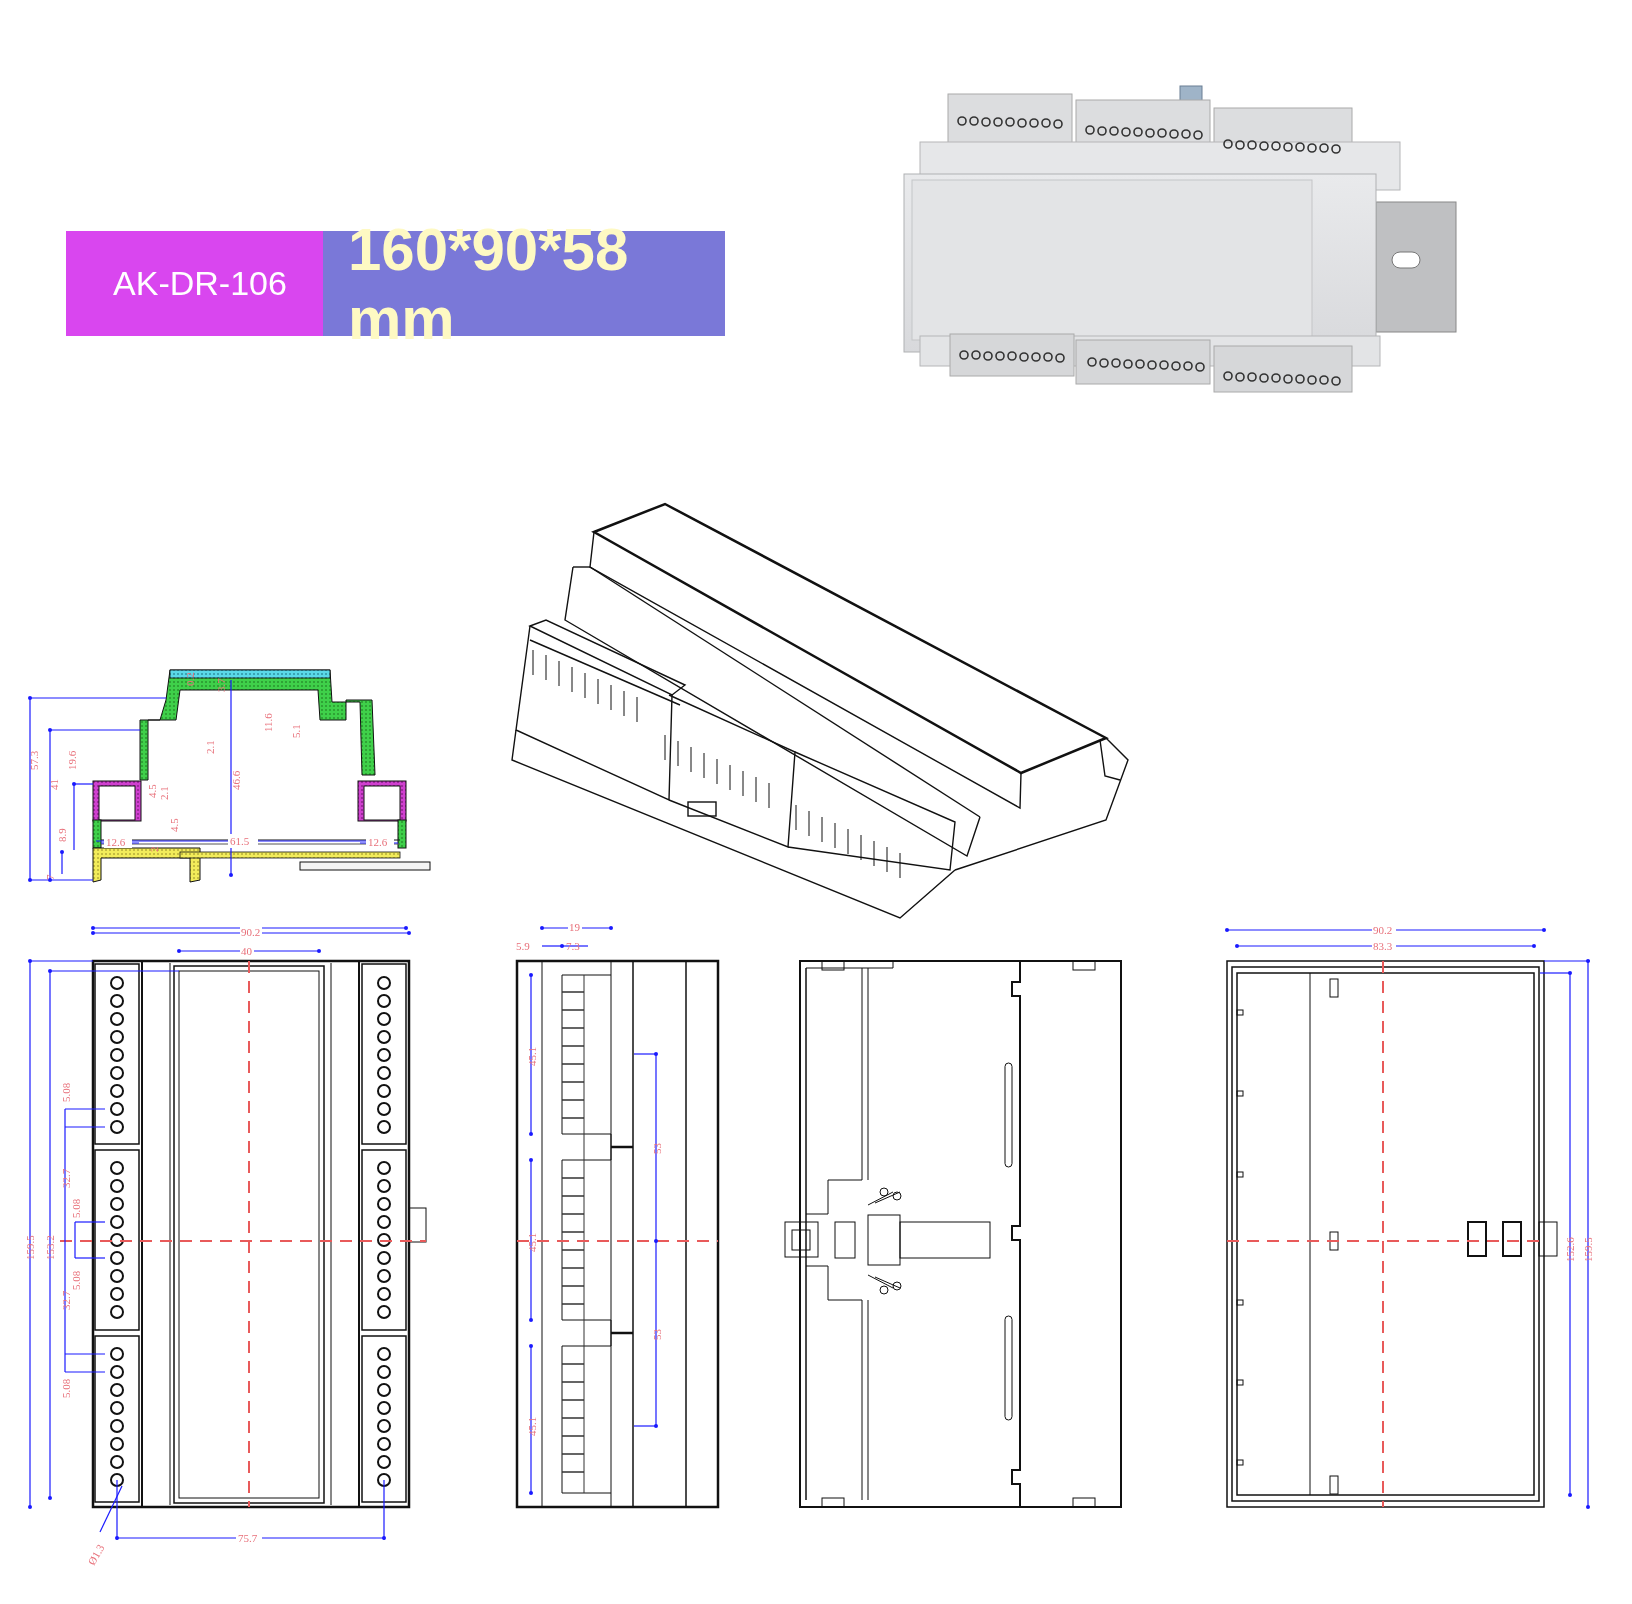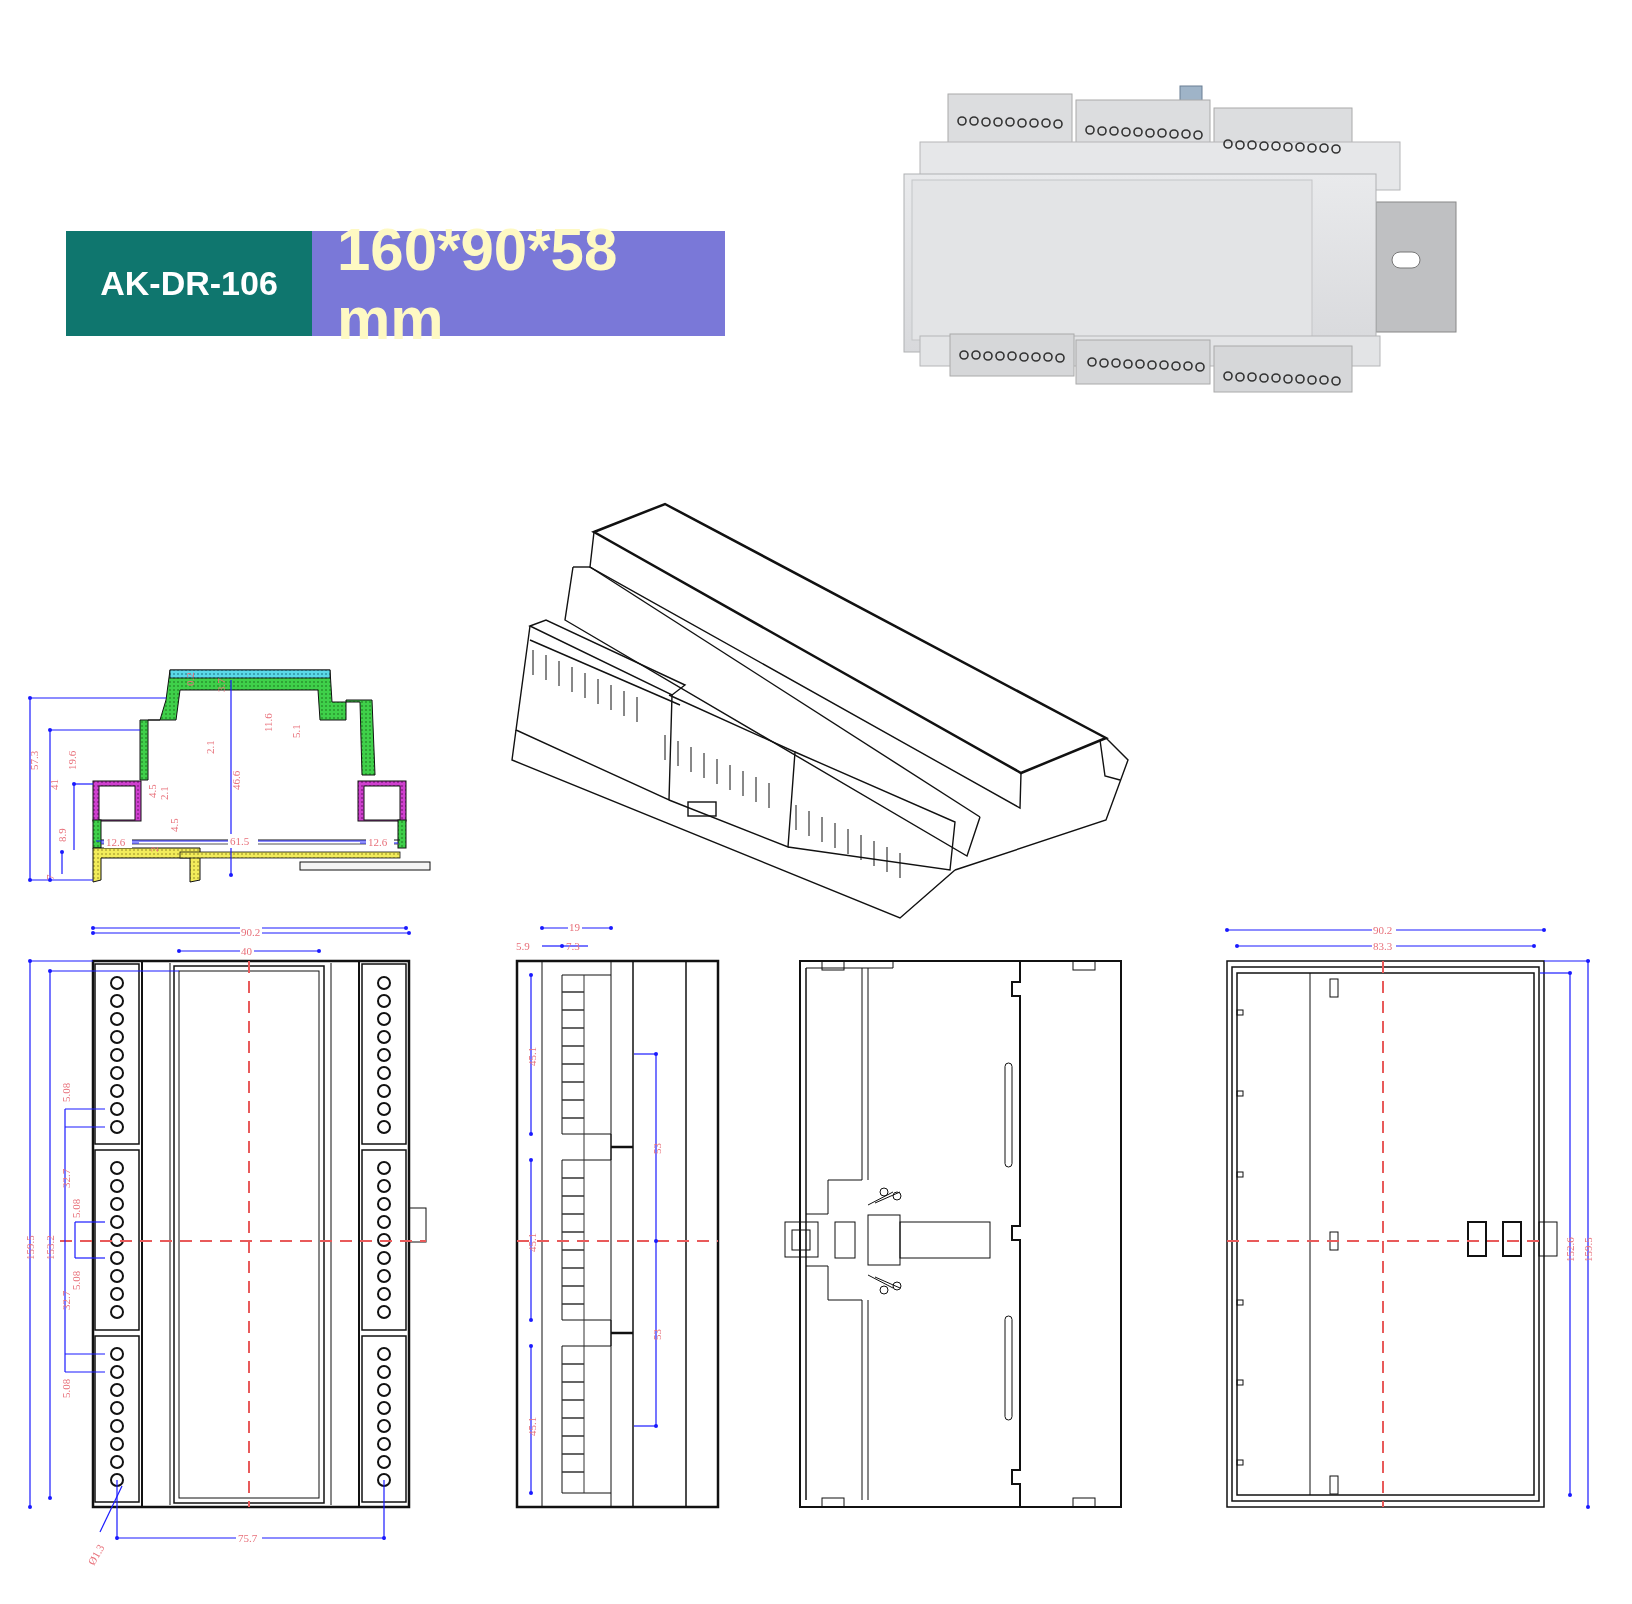--- a/index.html
+++ b/index.html
@@ -1,18 +1,18 @@
 <!DOCTYPE html>
 <html><head>
 <meta charset="utf-8">
 <style>
   html, body { margin:0; padding:0; background:#ffffff; }
   body { width:1632px; height:1604px; position:relative; overflow:hidden; font-family:"Liberation Sans", sans-serif; }
   .banner { position:absolute; left:66px; top:231px; width:659px; height:105px; display:flex; }
-  .banner-model { width:246px; background:#0f766e; color:#fff; font-weight:bold; font-size:34px; display:flex; align-items:center; justify-content:center; }
+  .banner-model { width:246px; background:#d946ef; color:#fff; font-weight:normal; font-size:34px; display:flex; align-items:center; justify-content:center;padding-left:11px; }
   .banner-dims { flex:1; background:#7a78d8; color:#fef9c3; font-weight:bold; font-size:60px; display:flex; align-items:center; padding-left:25px; }
   svg { position:absolute; left:0; top:0; }
   .dim { font-family:"Liberation Serif", serif; font-size:11px; fill:#e8707a; }
 </style>
 </head>
 <body>
 
 <div class="banner">
   <div class="banner-model">AK-DR-106</div>
   <div class="banner-dims">160*90*58 mm</div>

